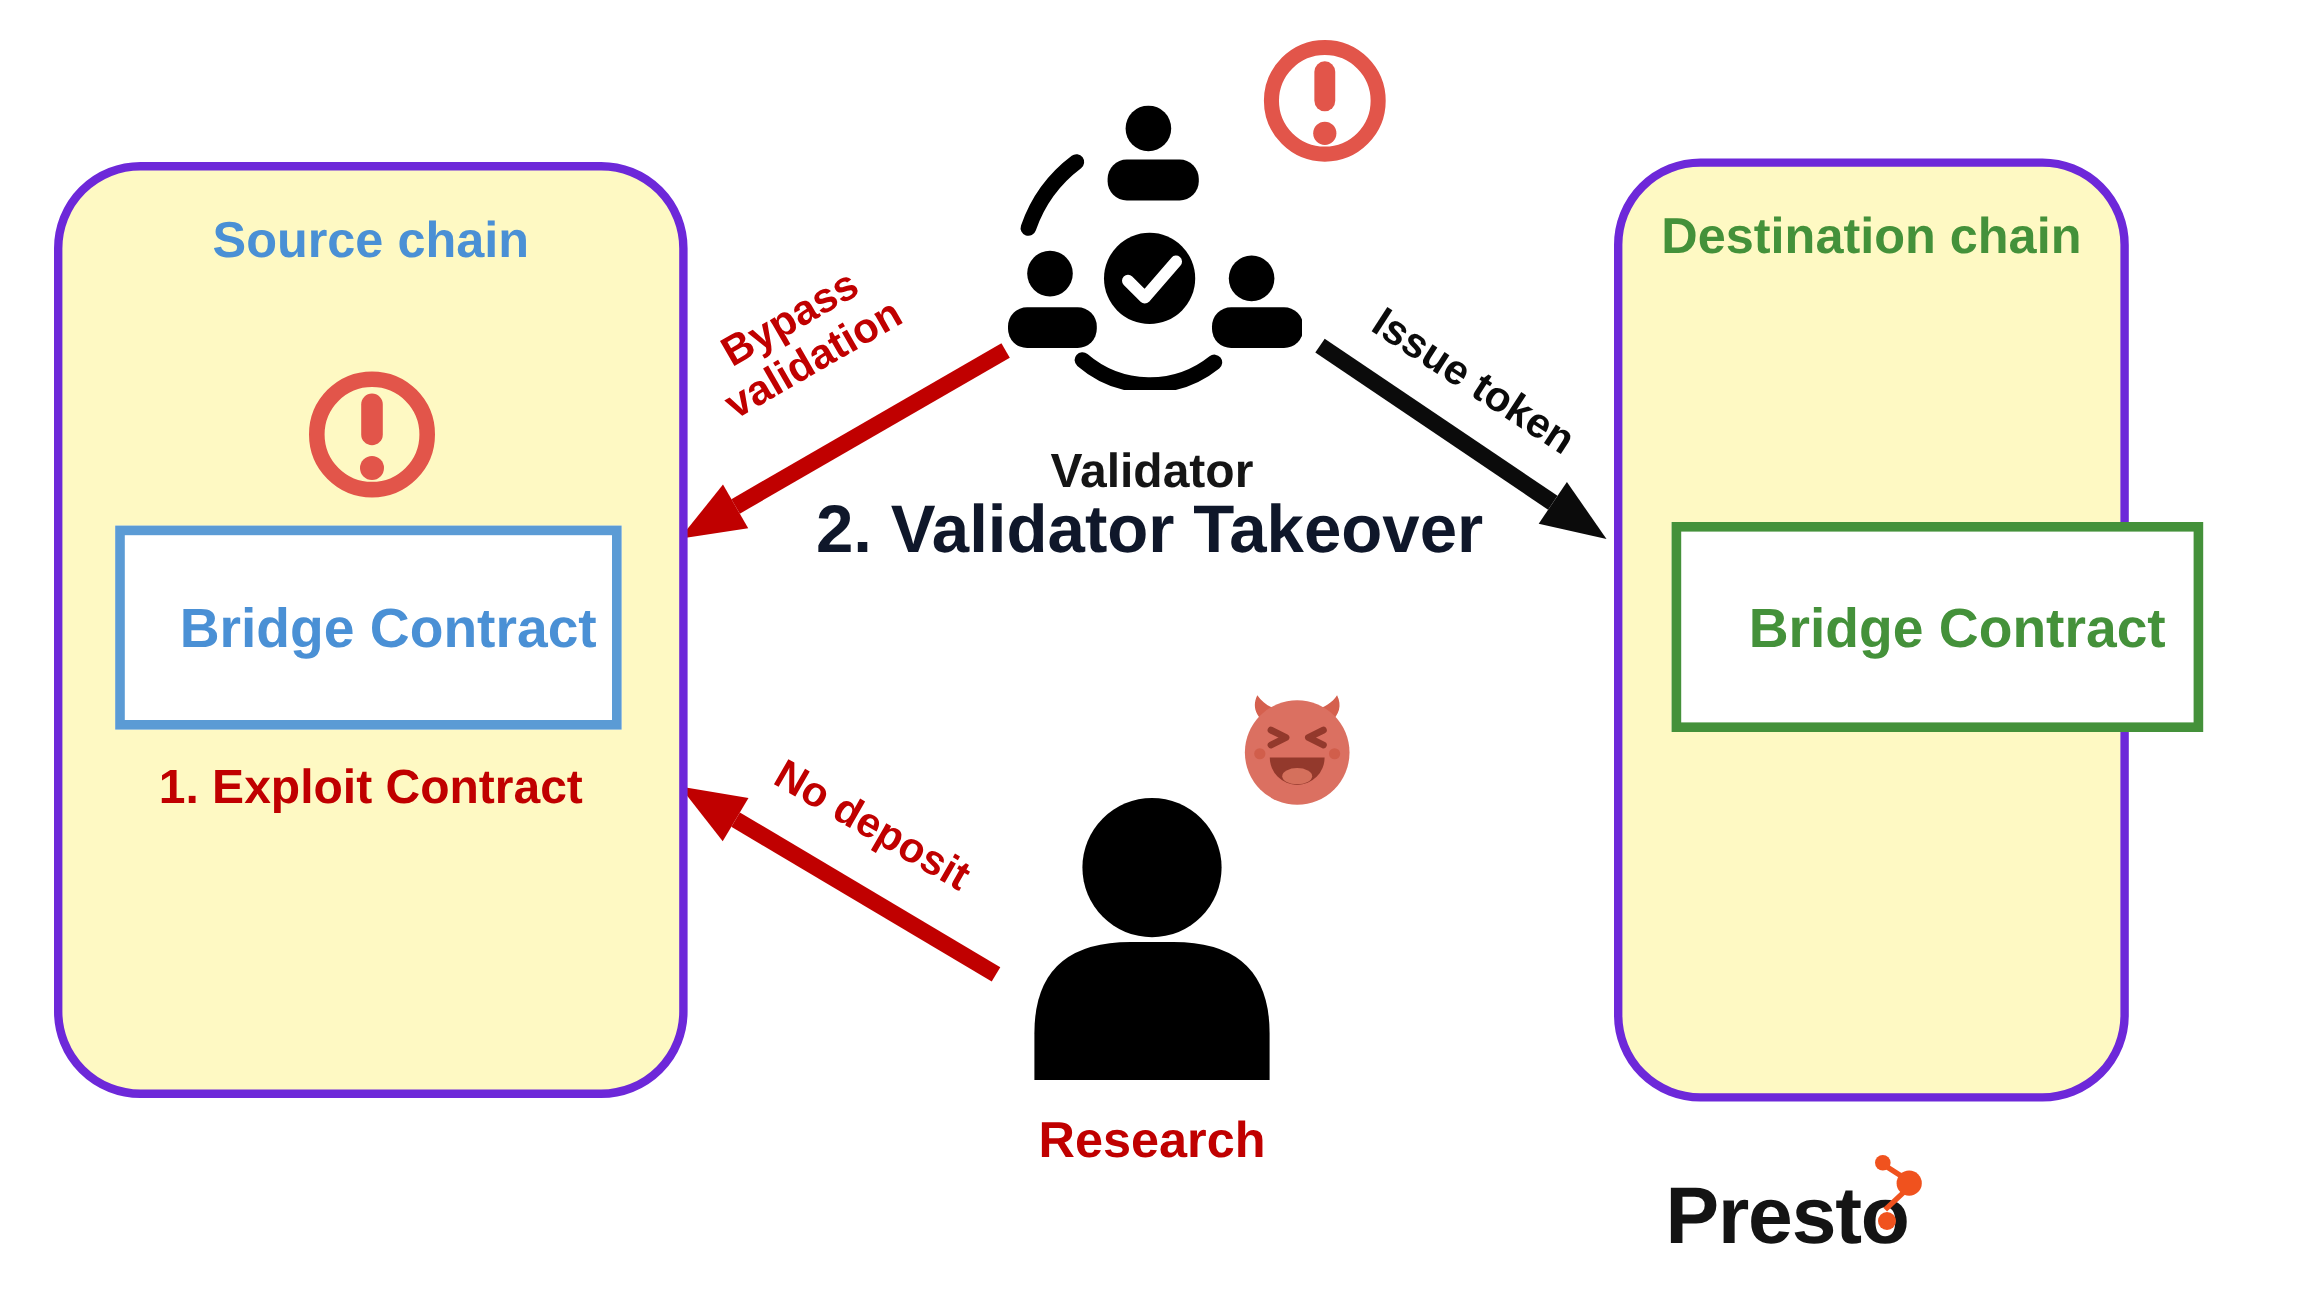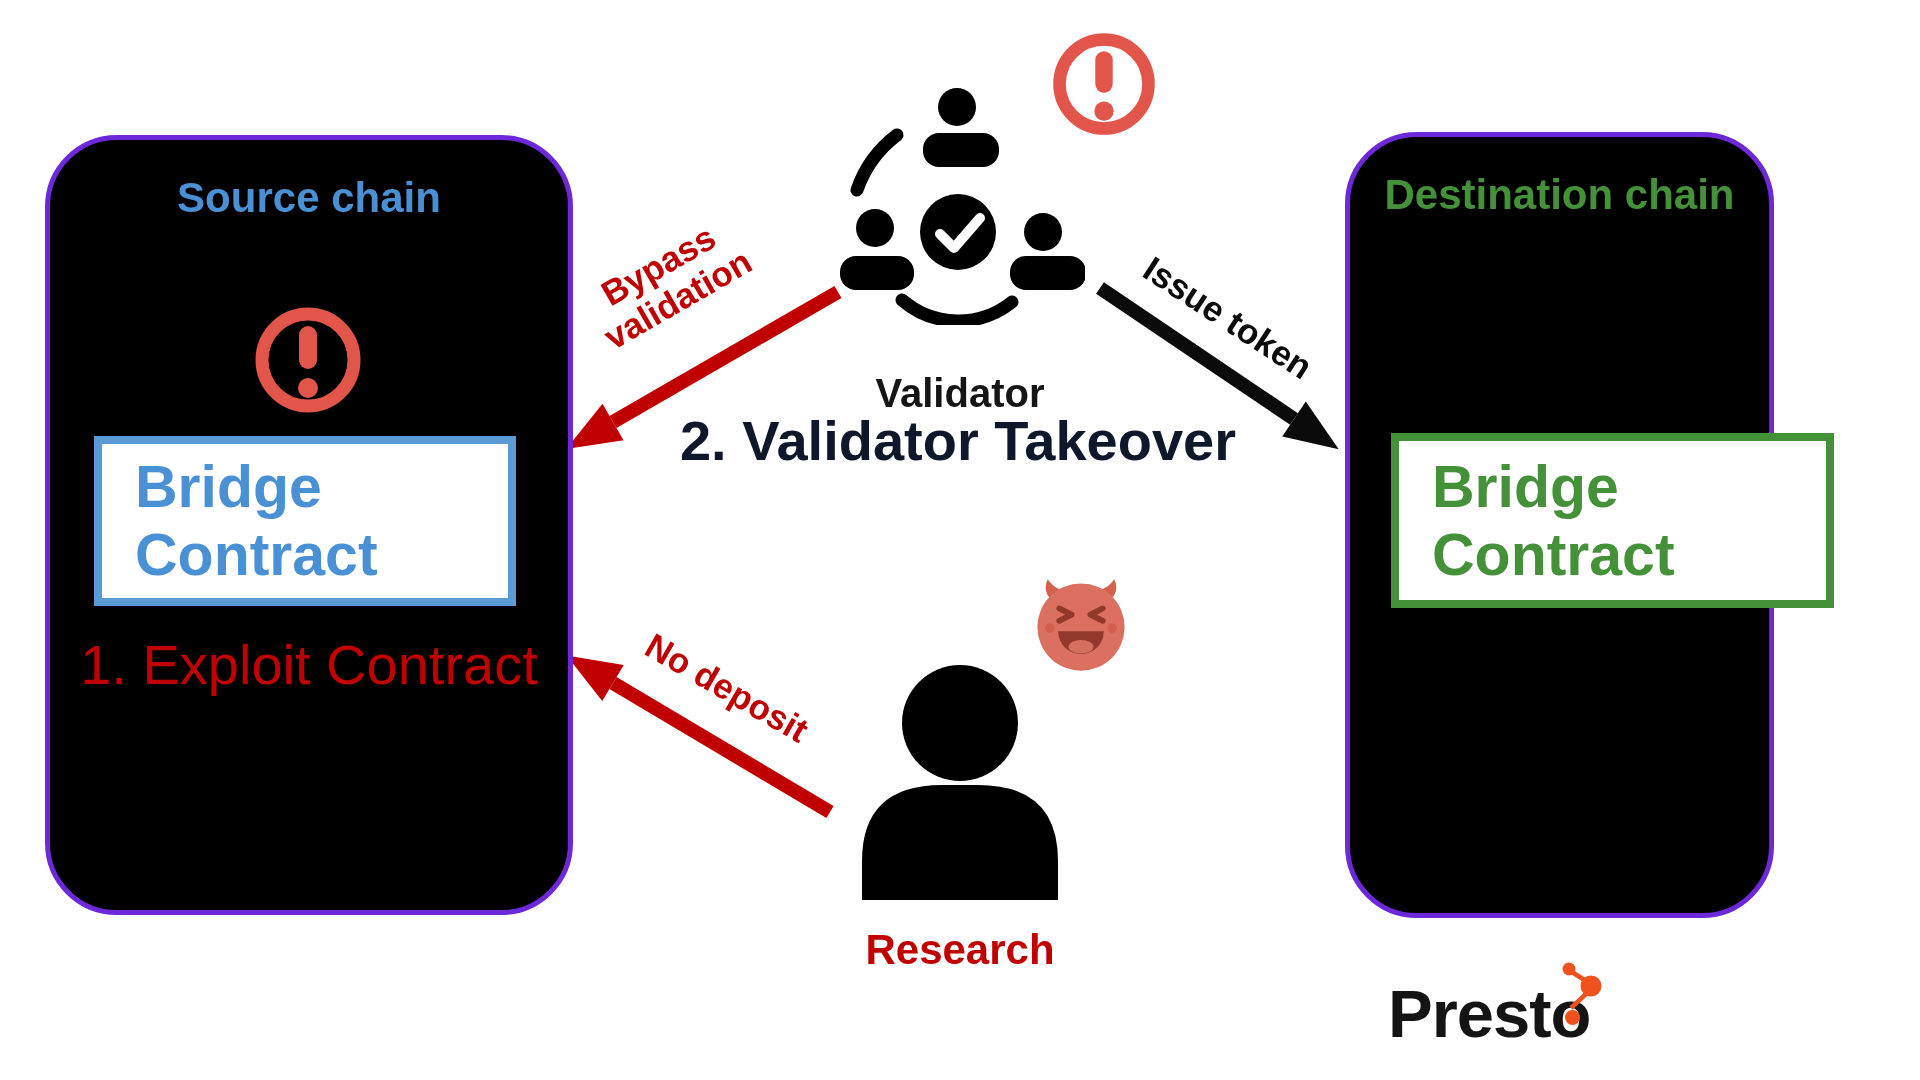--- a/index.html
+++ b/index.html
@@ -3,35 +3,35 @@
 <meta charset="utf-8">
 <style>
   html,body{margin:0;padding:0;background:#ffffff;}
   .canvas{
     position:relative;width:1920px;height:1080px;background:#ffffff;overflow:hidden;
     font-family:"Liberation Sans",sans-serif;
   }
   .abs{position:absolute;}
   
   .chain-box{
-    position:absolute;box-sizing:border-box;border:5px solid #6d28d9;border-radius:72px;background:#000000;
+    position:absolute;box-sizing:border-box;border:7px solid #6d28d9;border-radius:72px;background:#fef9c3;
   }
   .chain-box.source{left:45px;top:135px;width:528px;height:780px;}
   .chain-box.dest{left:1345px;top:132px;width:429px;height:786px;}
   .chain-title{margin-top:34px;text-align:center;font-size:42px;font-weight:bold;letter-spacing:0px;}
   .chain-title.blue{color:#4A90D5;}
   .chain-title.green{color:#44913A;}
   .bridge-box{
     position:absolute;box-sizing:border-box;display:flex;align-items:center;justify-content:center;
-    font-size:59px;font-weight:bold;background:#fff;padding-left:33px;
+    font-size:46px;font-weight:bold;background:#fff;padding-left:33px;
   }
   .bridge-box.blue{left:44px;top:296px;width:422px;height:170px;border:8px solid #5B9BD5;color:#4A90D5;}
   .bridge-box.green{left:41px;top:296px;width:443px;height:175px;border:8px solid #44913A;color:#44913A;}
   .step-label{
-    position:absolute;left:0;width:100%;text-align:center;font-size:56px;font-weight:normal;color:#C00000;
+    position:absolute;left:0;width:100%;text-align:center;font-size:40px;font-weight:bold;color:#C00000;
   }
   .step-label.exploit{top:492px;}
   
   .validator-label{position:absolute;left:760px;top:344px;width:400px;text-align:center;
     font-size:40px;font-weight:bold;color:#151515;margin-top:27px;}
   .takeover-label{position:absolute;left:658px;top:408px;width:600px;text-align:center;
     font-size:56px;font-weight:bold;color:#0f172a;}
   .attacker-label{position:absolute;left:810px;top:926px;width:300px;text-align:center;
     font-size:42px;font-weight:bold;color:#C00000;}
   

